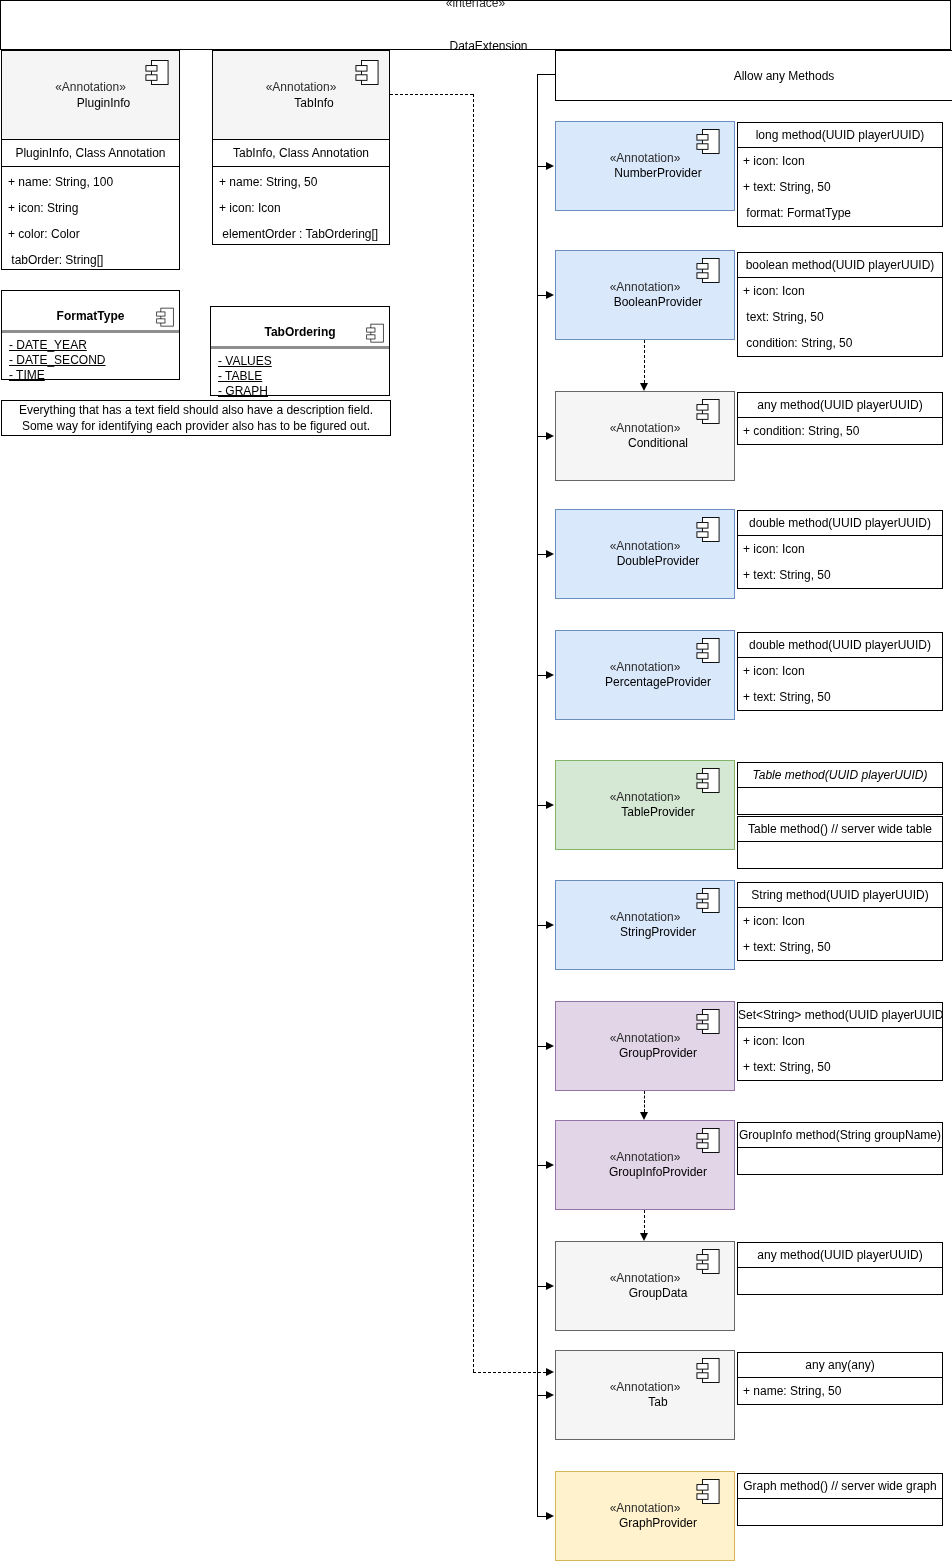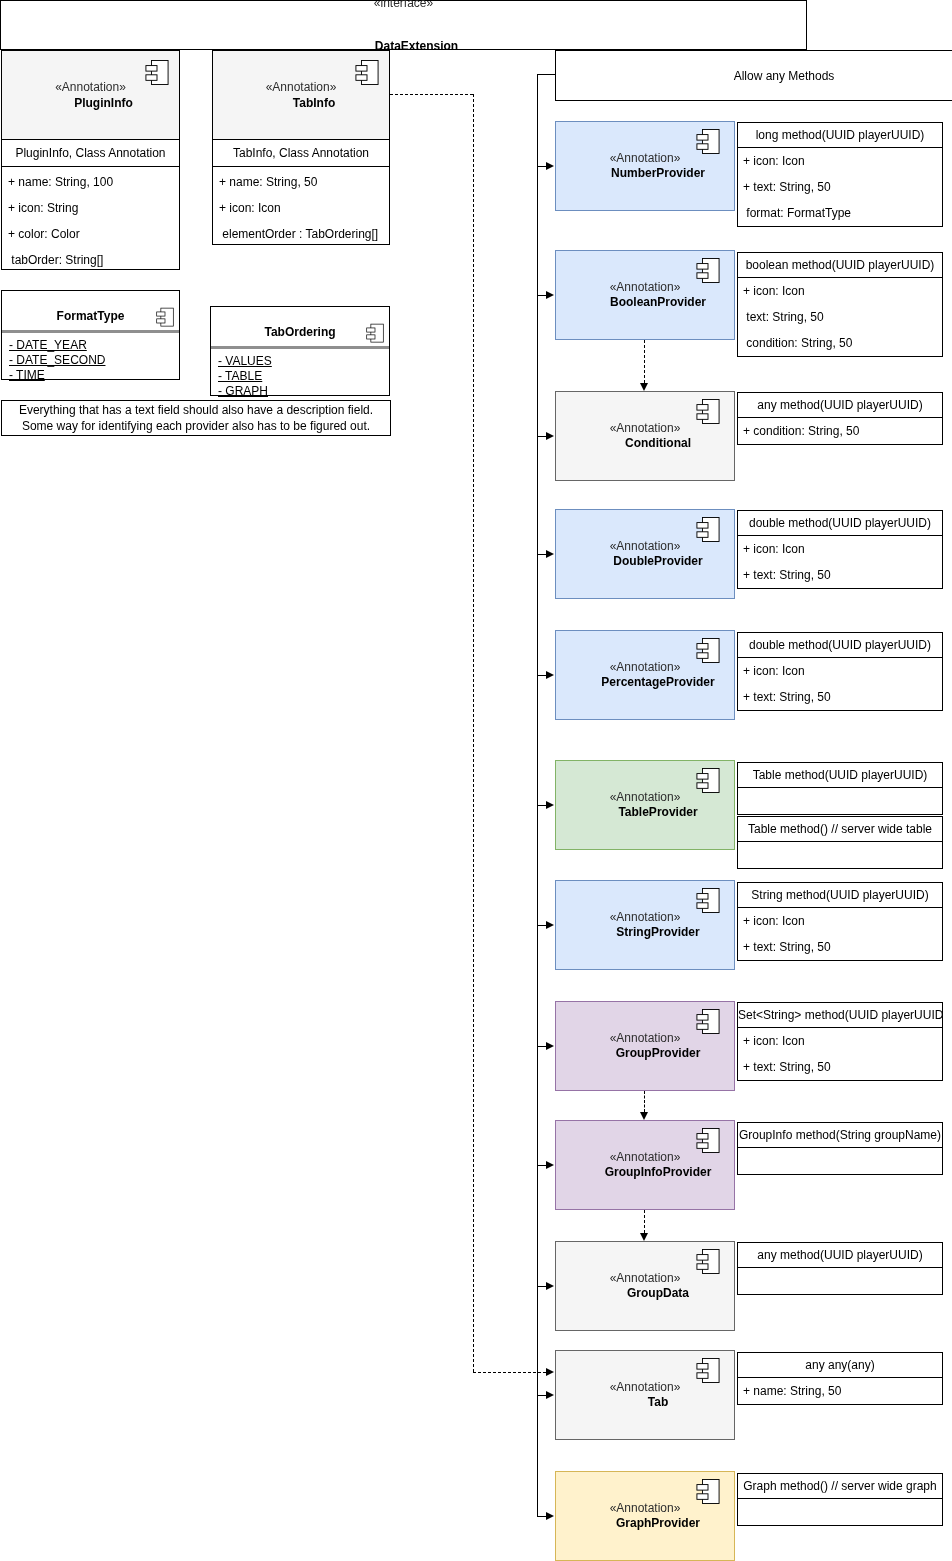--- a/index.html
+++ b/index.html
@@ -1,21 +1,21 @@
 <!DOCTYPE html>
 <html><head>
 <meta charset="utf-8">
 <style>
   * { margin:0; padding:0; box-sizing:border-box; }
   body { font-family:"Liberation Sans", sans-serif; font-size:12px; color:#000; background:#fff; }
   #canvas { position:relative; width:952px; height:1561px; background:#fff; overflow:hidden; }
   .shape { position:absolute; background:#fff; border:1px solid #000; }
-  .bold { font-weight:bold;padding-left:26px; }
+  .bold { font-weight:normal;padding-left:26px; }
   .stereo { color:#2d2d2d; }
-  .banner { left:0; top:0; width:807px; height:50px; display:flex; flex-direction:column; justify-content:center; align-items:center; line-height:15px;gap:28px; }
+  .banner { left:0; top:0; width:951px; height:50px; display:flex; flex-direction:column; justify-content:center; align-items:center; line-height:15px;gap:28px; }
   .allow { left:555px; top:50px; width:458px; height:51px; display:flex; justify-content:center; align-items:center; }
   
   .cbox { position:absolute; background:#fff; border:1px solid #000; }
   .chdr { position:relative; background:#f5f5f5; border-bottom:1px solid #000; display:flex; flex-direction:column; justify-content:center; align-items:center; line-height:16px; }
   .chdr .cicon { position:absolute; top:8px; right:10px; }
   .csub { height:27px; line-height:27px; text-align:center; border-bottom:1px solid #000; }
   .cattr { height:26px; line-height:26px; padding-left:6px; white-space:pre; }
   .cattrs { padding-top:2px; }
   
   .ebox { position:absolute; background:#fff; border:1px solid #000; }
@@ -247,21 +247,21 @@
         <svg class="cicon" width="24" height="27" viewBox="0 0 26 28">
     <rect x="7" y="1" width="18" height="26" fill="#ffffff" stroke="#000000"></rect>
     <rect x="1" y="6.5" width="12" height="6" fill="#ffffff" stroke="#000000"></rect>
     <rect x="1" y="16.5" width="12" height="6" fill="#ffffff" stroke="#000000"></rect>
   </svg>
         <div style="text-align: center;">
           <div class="stereo">«Annotation»</div>
           <div class="bold">TableProvider</div>
         </div>
       </div>
-      <div class="mbox" style="top: 762px; height: 53px;">
+      <div class="mbox" style="top: 762px; height: 53px; font-style: italic;">
         <div class="mrow-h">Table method(UUID playerUUID)</div>
         <div class="mrow-e"></div>
       </div>
       <div class="mbox" style="top: 816px; height: 53px;">
         <div class="mrow-h">Table method() // server wide table</div>
         <div class="mrow-e"></div>
       </div>
       <div class="pbox" style="top: 880px; background: rgb(218, 232, 252); border-color: rgb(108, 142, 191);">
         <svg class="cicon" width="24" height="27" viewBox="0 0 26 28">
     <rect x="7" y="1" width="18" height="26" fill="#ffffff" stroke="#000000"></rect>

